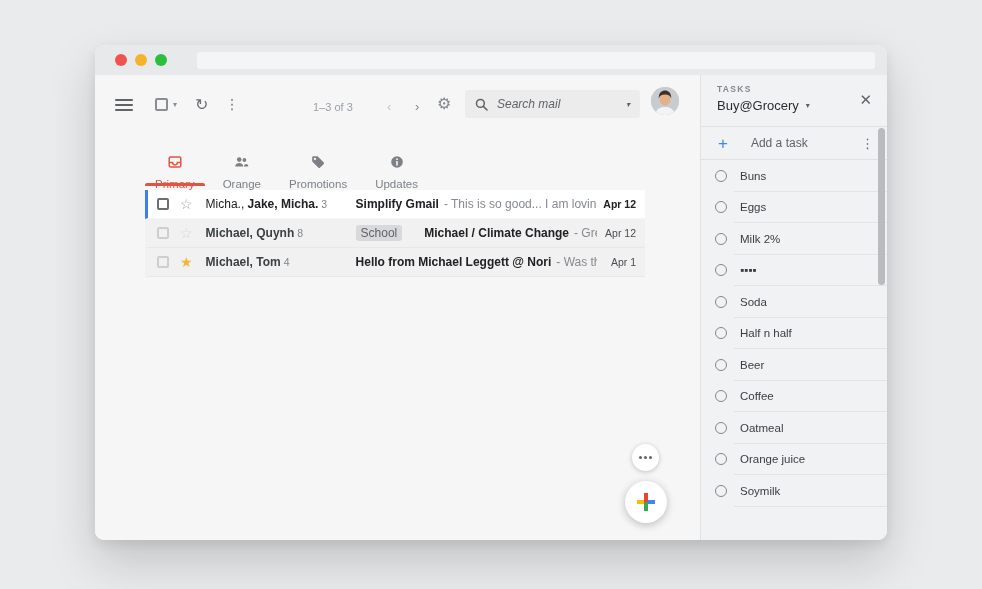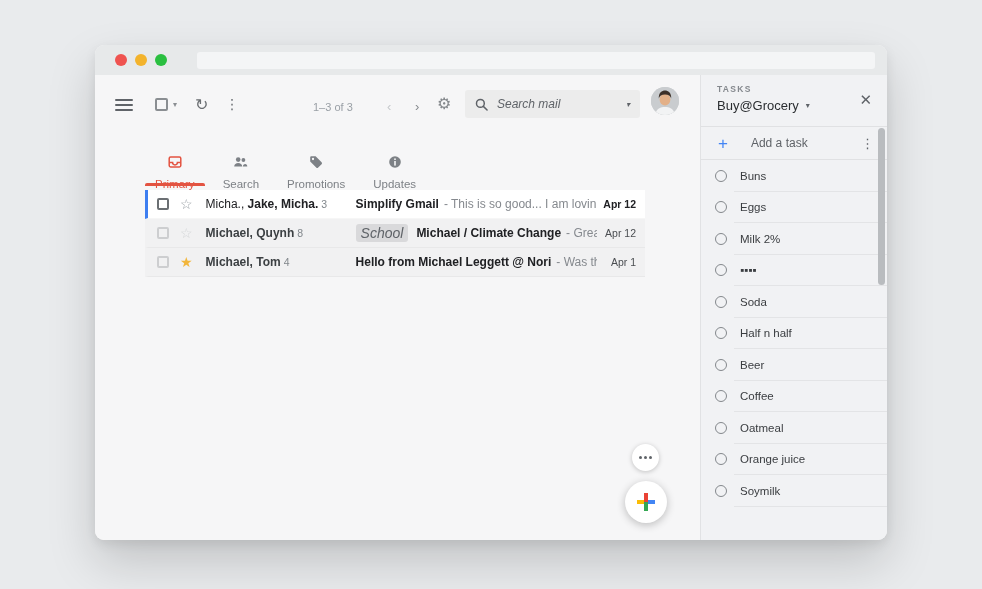--- a/index.html
+++ b/index.html
@@ -59,21 +59,21 @@
   .cbx { width:12px; height:12px; border:2px solid #6b6f73; border-radius:2px; flex:none; }
   .read .cbx { border-color:#cdced0; }
   .star { font-size:14px; color:#9aa0a6; margin-left:11px; line-height:1; flex:none; }
   .read .star { color:#d3d5d7; }
   .star.filled { color:#f2b63c; }
   .from { margin-left:13px; width:150px; white-space:nowrap; overflow:hidden; color:#202124; flex:none; }
   .from-bold { font-weight:700; }
   .read .from-bold { font-weight:600; color:#3c4043; }
   .count { color:#80868b; font-size:10.5px; margin-left:3px; }
   .subject-wrap { flex:1; white-space:nowrap; overflow:hidden; display:flex; align-items:center; }
-  .chip { background:#d9d9db; color:#5f6368; font-size:14px; padding:1px 5px; border-radius:3px; margin-right:8px; flex:none;font-style:italic; }
+  .chip { background:#d9d9db; color:#5f6368; font-size:12px; padding:1px 5px; border-radius:3px; margin-right:22px; flex:none; }
   .subject { font-weight:700; color:#202124; margin-right:5px; }
   .snippet { color:#85898e; overflow:hidden; white-space:nowrap; }
   .date { width:48px; text-align:right; font-size:10.5px; color:#4a4d51; padding-right:9px; flex:none; }
   .unread .date { font-weight:700; color:#202124; }
 
   
   .fab { position:absolute; background:#fff; border-radius:50%; display:flex; align-items:center; justify-content:center; }
   .fab-dots { left:537px; top:369px; width:27px; height:27px; box-shadow:0 1px 5px rgba(0,0,0,.22); gap:2px; }
   .fab-dots i { width:3px; height:3px; border-radius:50%; background:#5f6368; }
   .fab-compose { left:530px; top:406px; width:42px; height:42px; box-shadow:0 2px 8px rgba(0,0,0,.24); }
@@ -168,21 +168,21 @@
         </div>
         <div class="tab">
           <span class="ticon">
             <svg width="15" height="14" viewBox="0 0 15 14">
                 <circle cx="5.2" cy="4.6" r="2.3" fill="#7d8186"></circle>
                 <circle cx="10.4" cy="5" r="1.9" fill="#7d8186"></circle>
                 <path d="M1.2 11.6 C1.2 9.2 3 7.9 5.2 7.9 S9.2 9.2 9.2 11.6 Z" fill="#7d8186"></path>
                 <path d="M9.8 11.6 C9.9 9.9 11 8.9 12.2 8.9 C13.4 8.9 14.3 10 14.3 11.6 Z" fill="#7d8186"></path>
               </svg>
           </span>
-          <span>Search</span>
+          <span>Orange</span>
         </div>
         <div class="tab">
           <span class="ticon">
             <svg width="14" height="14" viewBox="0 0 14 14">
                 <path d="M6.6 1.2 L12.6 7.2 a1.4 1.4 0 0 1 0 2 L9.2 12.6 a1.4 1.4 0 0 1 -2 0 L1.2 6.6 V2.2 a1 1 0 0 1 1-1 Z" fill="#7d8186"></path>
                 <circle cx="4" cy="4" r="1.15" fill="#f6f6f7"></circle>
               </svg>
           </span>
           <span>Promotions</span>
         </div>

